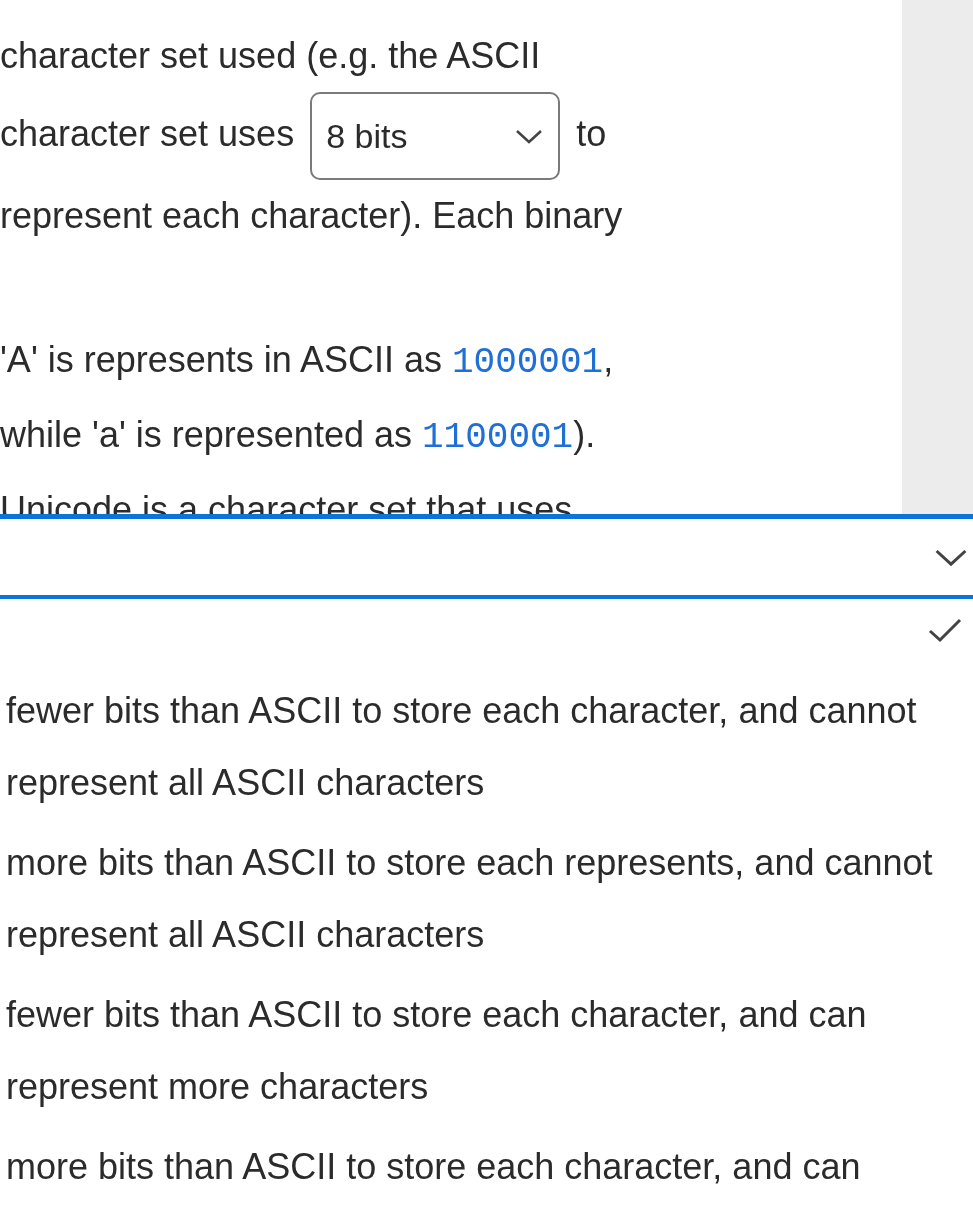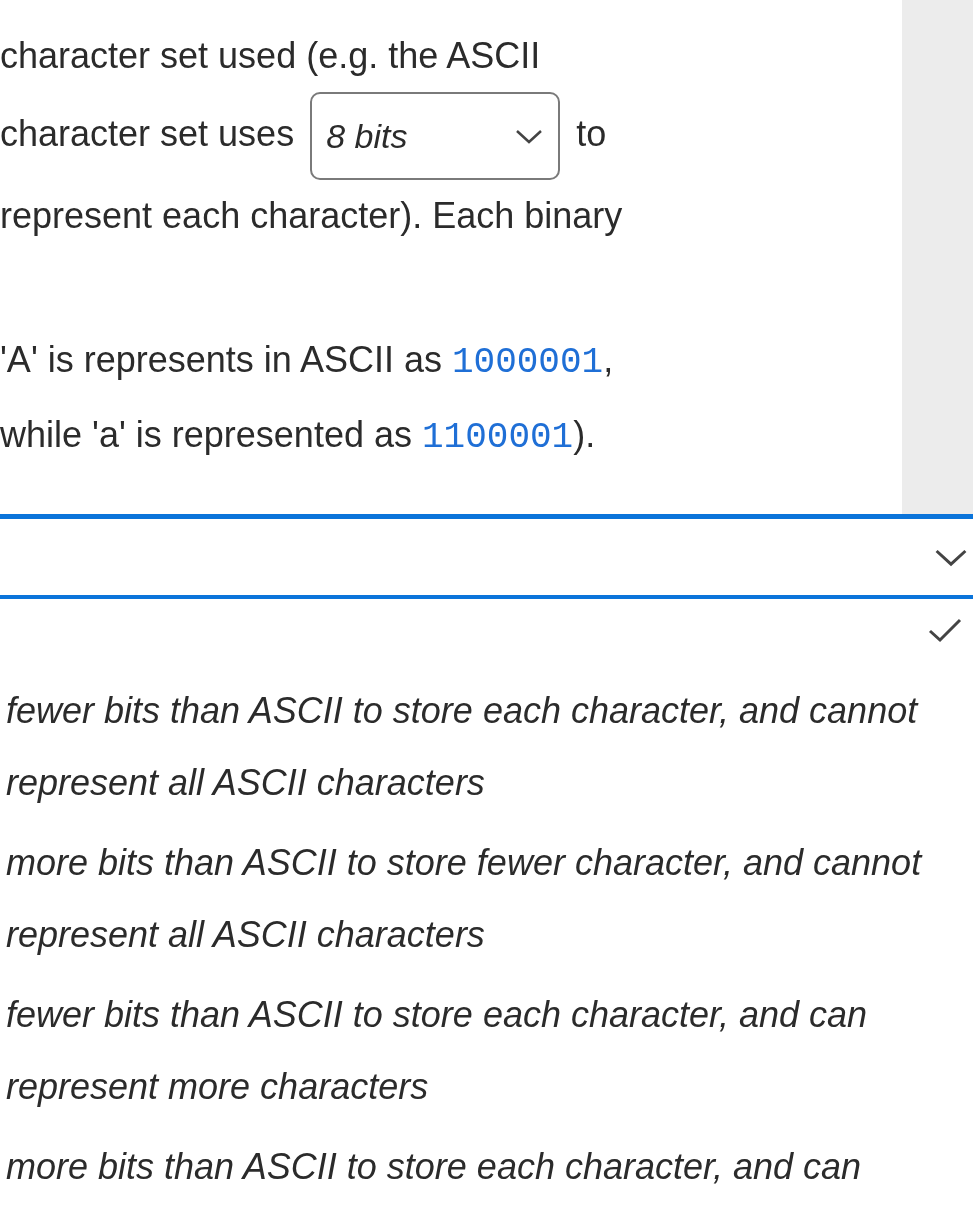--- a/index.html
+++ b/index.html
@@ -33,21 +33,20 @@
       border-radius: 10px;
       padding: 8px 14px;
       margin: 0 6px;
       vertical-align: middle;
       font-size: 34px;
       color: #2b2b2b;
       background: #fff;
       min-width: 250px;
       justify-content: space-between;
       gap: 30px;
-      font-style: italic;
     }
     .inline-select .chev { display: inline-flex; }
     .blue { color: #1f6fd6; font-family: Liberation Mono, monospace; }
     .scrollbar-region {
       position: absolute;
       top: 0;
       right: 0;
       width: 71px;
       height: 520px;
       background: #ececec;
@@ -78,21 +77,20 @@
       padding-right: 8px;
     }
     .options {
       padding-top: 4px;
     }
     .option {
       line-height: 2.0;
       padding: 4px 0 4px 6px;
       font-size: 36px;
       color: #2b2b2b;
-      font-style: italic;
     }
     svg.chev-icon { stroke: #444; stroke-width: 2.5; fill: none; }
     svg.check-icon { stroke: #444; stroke-width: 3; fill: none; }
   </style>
 </head>
 <body>
 
 <div class="content-frame">
   <div class="passage">
     <span>character set used (e.g. the ASCII </span><br>
@@ -103,20 +101,21 @@
         <svg class="chev-icon" width="30" height="20" viewBox="0 0 30 20">
             <polyline points="3,5 15,16 27,5"></polyline>
           </svg>
       </span>
     </span>
     <span>to </span><br>
     <span>represent each character). Each binary </span><br>
     <br>
     <span>'A' is represents in ASCII as </span><span class="blue">1000001</span><span>, </span><br>
     <span>while 'a' is represented as </span><span class="blue">1100001</span><span>). </span><br>
+    <span>Unicode is a character set that uses</span>
   </div>
 </div>
 <div class="scrollbar-region"></div>
 
 <div class="dropdown-open">
   <div class="dropdown-selected">
     <span class="chev">
       <svg class="chev-icon" width="36" height="24" viewBox="0 0 30 20">
           <polyline points="3,5 15,16 27,5"></polyline>
         </svg>
@@ -124,17 +123,17 @@
   </div>
   <div class="dropdown-blank">
     <span>
       <svg class="check-icon" width="40" height="30" viewBox="0 0 40 30">
           <polyline points="5,16 15,25 35,5"></polyline>
         </svg>
     </span>
   </div>
   <div class="options">
     <div class="option">fewer bits than ASCII to store each character, and cannot represent all ASCII characters</div>
-    <div class="option">more bits than ASCII to store fewer character, and cannot represent all ASCII characters</div>
+    <div class="option">more bits than ASCII to store each represents, and cannot represent all ASCII characters</div>
     <div class="option">fewer bits than ASCII to store each character, and can represent more characters</div>
     <div class="option">more bits than ASCII to store each character, and can represent more characters</div>
   </div>
 </div>
 
 </body></html>

